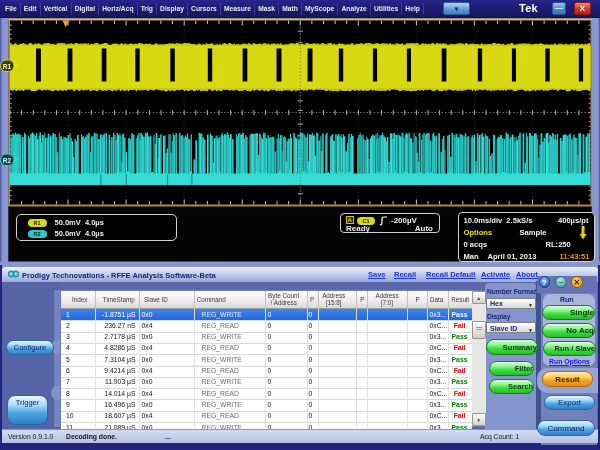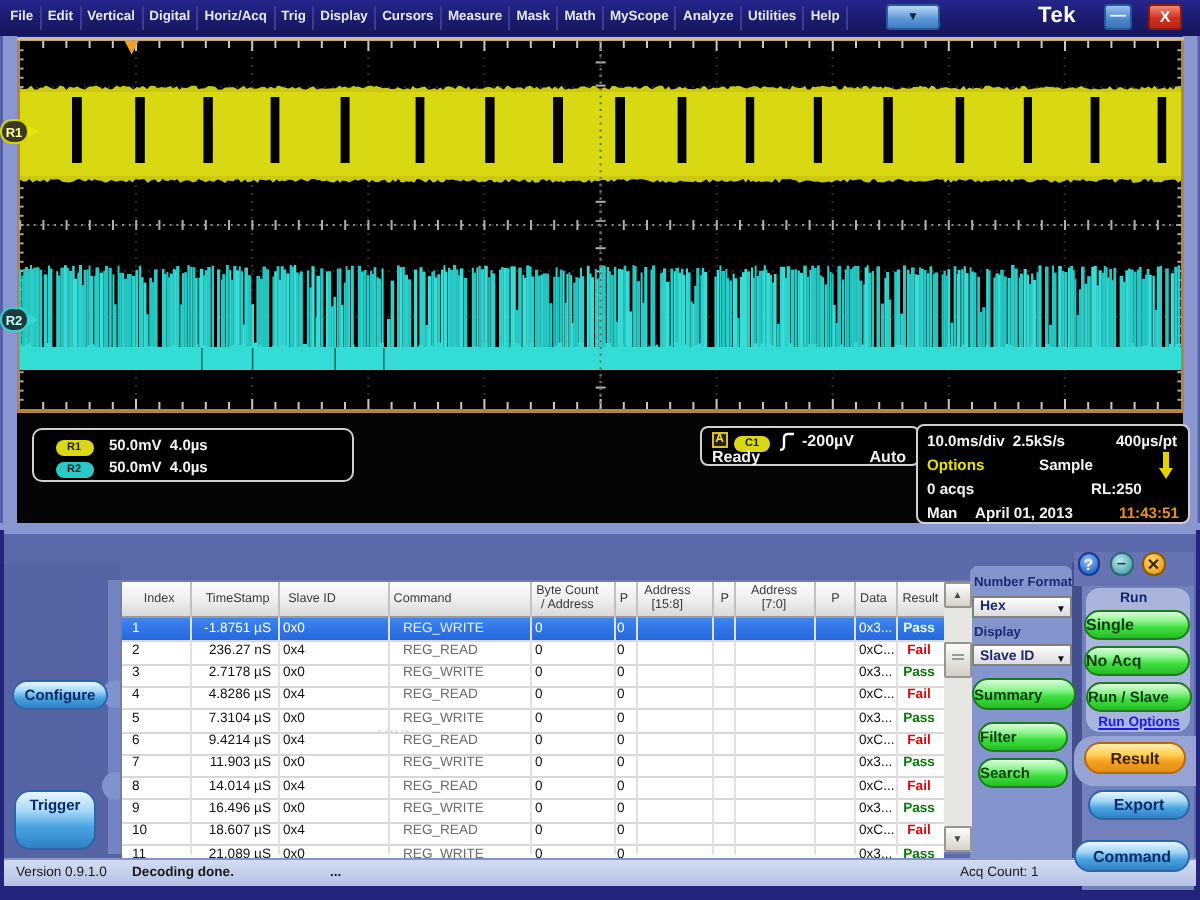--- a/index.html
+++ b/index.html
@@ -34,22 +34,22 @@
 #sbar{position:absolute;left:410.5px;top:0;width:14.5px;height:135px;background:#e6e6e2}
 .sbtn{position:absolute;left:0.5px;width:13.5px;height:13px;background:linear-gradient(180deg,#fdfdfb,#d6d2ca);border:1px solid #9a968e;border-radius:1px;color:#4a4a46;text-align:center}
 #sthumb{position:absolute;left:0.5px;top:30px;width:13.5px;height:18px;background:linear-gradient(180deg,#fbfbf9,#d2cec6);border:1px solid #9a968e;border-radius:1px}
 
 #midpanel{position:absolute;left:485px;top:18px;width:51px;height:147px;background:#8494cc;border-radius:4px 4px 0 0}
 #rightpanel{position:absolute;left:541px;top:12px;width:56px;height:168px;background:#7280bc}
 .dd{position:absolute;height:11px;background:linear-gradient(180deg,#fdfdfd,#dcdcdc);border:1px solid #808080;font-size:7px;color:#1c2a6e;font-weight:bold}
 .dd .ar{position:absolute;right:2px;top:0;color:#111;line-height:9px;font-size:5px}
 .lbl{position:absolute;font-size:6.6px;color:#1c2a6e;font-weight:bold;white-space:nowrap}
 
-.gbtn{position:absolute;border-radius:8px;border:1px solid #1d7a1d;background:linear-gradient(180deg,#dcfcdc 0%,#8cf48c 35%,#3fdf3f 60%,#24bc24 100%);color:#0a3a12;font-weight:bold;text-align:left}
-.bbtn{position:absolute;border-radius:8px;border:1px solid #2a66a8;background:linear-gradient(180deg,#e9f7ff 0%,#a3d6f6 35%,#4aa4e2 62%,#2f80c2 100%);color:#0a2a6a;font-weight:bold;text-align:center}
+.gbtn{position:absolute;border-radius:8px;border:1px solid #1d7a1d;background:linear-gradient(180deg,#dcfcdc 0%,#8cf48c 35%,#3fdf3f 60%,#24bc24 100%);color:#0a3a12;font-weight:bold;text-align:right}
+.bbtn{position:absolute;border-radius:8px;border:1px solid #2a66a8;background:linear-gradient(180deg,#e9f7ff 0%,#a3d6f6 35%,#4aa4e2 62%,#2f80c2 100%);color:#0a2a6a;font-weight:normal;text-align:center}
 .obtn{position:absolute;border-radius:8px;border:1px solid #b06a10;background:linear-gradient(180deg,#ffeeb0 0%,#ffcf55 38%,#f4a122 62%,#e38d12 100%);color:#3a2304;font-weight:bold;text-align:center}
 .cbtn{position:absolute;width:13px;height:13px;border-radius:50%;z-index:4;color:#fff;font-weight:bold;font-size:8px;text-align:center;line-height:13px}
 
 #statusbar{position:absolute;left:2px;top:164px;width:596px;height:14px;background:linear-gradient(180deg,#d3dcf2 0%,#b4c1e4 100%);border-top:1px solid #8494c8;font-size:6.8px;color:#1a1a1a}
 .wm{position:absolute;color:rgba(120,125,135,0.22);font-size:9px;font-weight:bold;transform:rotate(-14deg);white-space:nowrap}
 </style></head>
 <body>
 
 <svg width="600" height="267" viewBox="0 0 600 267" style="position:absolute;left:0;top:0">
 <rect x="0" y="18" width="8.5" height="249" fill="#8a96cf"></rect>
@@ -863,21 +863,21 @@
   <div class="winbtn" style="left:552px;width:14px;background:linear-gradient(180deg,#9cc2ee,#4a86cc 60%,#3a74b8);border:1px solid #26589a;font-size:8px;line-height:10px">—</div>
   <div class="winbtn" style="left:574px;width:17px;background:linear-gradient(180deg,#f08a76,#d03020 55%,#b62414);border:1px solid #8a1a0c;font-size:8px;line-height:12px">X</div>
 </div>
 
 <div class="robox" style="left:15.5px;top:213.5px;width:161px;height:27px">
   <div style="position:absolute;left:11px;top:3px"><span class="pill" style="width:19px;background:#d8d816;line-height:8px">R1</span></div>
   <div style="position:absolute;left:38px;top:3px">50.0mV&nbsp; 4.0µs</div>
   <div style="position:absolute;left:11px;top:14.5px"><span class="pill" style="width:19px;background:#2cc8c8;line-height:8px">R2</span></div>
   <div style="position:absolute;left:38px;top:14.5px">50.0mV&nbsp; 4.0µs</div>
 </div>
-<div class="robox" style="left:350px;top:212.5px;width:110px;height:20px;border-radius:4px;font-size:8px">
+<div class="robox" style="left:340px;top:212.5px;width:100px;height:20px;border-radius:4px;font-size:8px">
   <div style="position:absolute;left:5px;top:2.5px;width:7.5px;height:7.5px;background:#222;border:1px solid #d8c020;color:#ffd820;font-size:6px;line-height:7px;text-align:center;font-weight:bold">A</div>
   <div style="position:absolute;left:16px;top:2.5px"><span class="pill" style="width:18px;background:#d8d816;line-height:8px">C1</span></div>
   <svg style="position:absolute;left:38px;top:2px" width="9" height="10" viewBox="0 0 9 10">
       <path d="M1,9 Q3,9 3,7 L3,3 Q3,1 5,1 L8,1" stroke="#fff" stroke-width="1.2" fill="none"></path>
       <rect x="0" y="261.5" width="600" height="5.5" fill="#8a96cf"></rect>
 </svg>
   <div style="position:absolute;left:50px;top:2px">-200µV</div>
   <div style="position:absolute;left:5px;top:10px">Ready</div>
   <div style="position:absolute;right:6px;top:10px">Auto</div>
 </div>
@@ -896,20 +896,33 @@
   <div style="position:absolute;left:5px;top:38.5px">Man</div>
   <div style="position:absolute;left:29px;top:38.5px">April 01, 2013</div>
   <div style="position:absolute;right:4px;top:38.5px;color:#e89018">11:43:51</div>
 </div>
 
 <div id="rffe">
     <div style="position:absolute;left:0;top:0;width:600px;height:2px;background:#8a96cf"></div>
   <div class="brd" style="left:0;top:0;width:2px;height:185px"></div>
   <div class="brd" style="left:598px;top:0;width:2px;height:185px"></div>
   <div class="brd" style="left:0;top:178px;width:600px;height:7px"></div>
+  <div id="titlebar">
+    <svg style="position:absolute;left:6px;top:3px" width="11" height="8" viewBox="0 0 11 8">
+        <circle cx="3.2" cy="4" r="2.6" fill="none" stroke="#18a0a0" stroke-width="1.6"></circle>
+        <circle cx="7.8" cy="4" r="2.6" fill="none" stroke="#18a0a0" stroke-width="1.6"></circle>
+        <rect x="0" y="261.5" width="600" height="5.5" fill="#8a96cf"></rect>
+</svg>
+    <div style="position:absolute;left:20px;top:3.5px">Prodigy Technovations - RFFE Analysis Software-Beta</div>
+    <span class="tlink" style="left:366px">Save</span>
+    <span class="tlink" style="left:392px">Recall</span>
+    <span class="tlink" style="left:424px">Recall Default</span>
+    <span class="tlink" style="left:479px">Activate</span>
+    <span class="tlink" style="left:514px">About</span>
+  </div>
 
   <div style="position:absolute;left:537px;top:11px;width:60px;height:17px;background:#6773b2;z-index:3"></div>
 <div class="cbtn" style="left:538.5px;top:11px;width:11.5px;height:11.5px;line-height:11.5px;background:radial-gradient(circle at 4px 3.5px,#9ac4f8,#2e6cd6 70%,#1a4aa8);border:1px solid #1a3a88">?</div>
 <div class="cbtn" style="left:555px;top:11px;width:11.5px;height:11.5px;line-height:10px;background:radial-gradient(circle at 4px 3.5px,#c0e8ec,#58aab4 70%,#3a8890);border:1px solid #2a6a70;color:#0a4a50">–</div>
 <div class="cbtn" style="left:571px;top:11px;width:11.5px;height:11.5px;line-height:11px;background:radial-gradient(circle at 4px 3.5px,#ffd870,#eda424 70%,#c07c08);border:1px solid #8a5a04;color:#3a2800;font-size:8px">✕</div>
 
   <div style="position:absolute;left:2px;top:16.5px;width:58px;height:147.5px;background:#5664a6"></div>
   <div id="midpanel"></div>
 <div style="position:absolute;left:536px;top:16px;width:5px;height:148px;background:#44508e"></div>
   <div id="rightpanel"></div>

